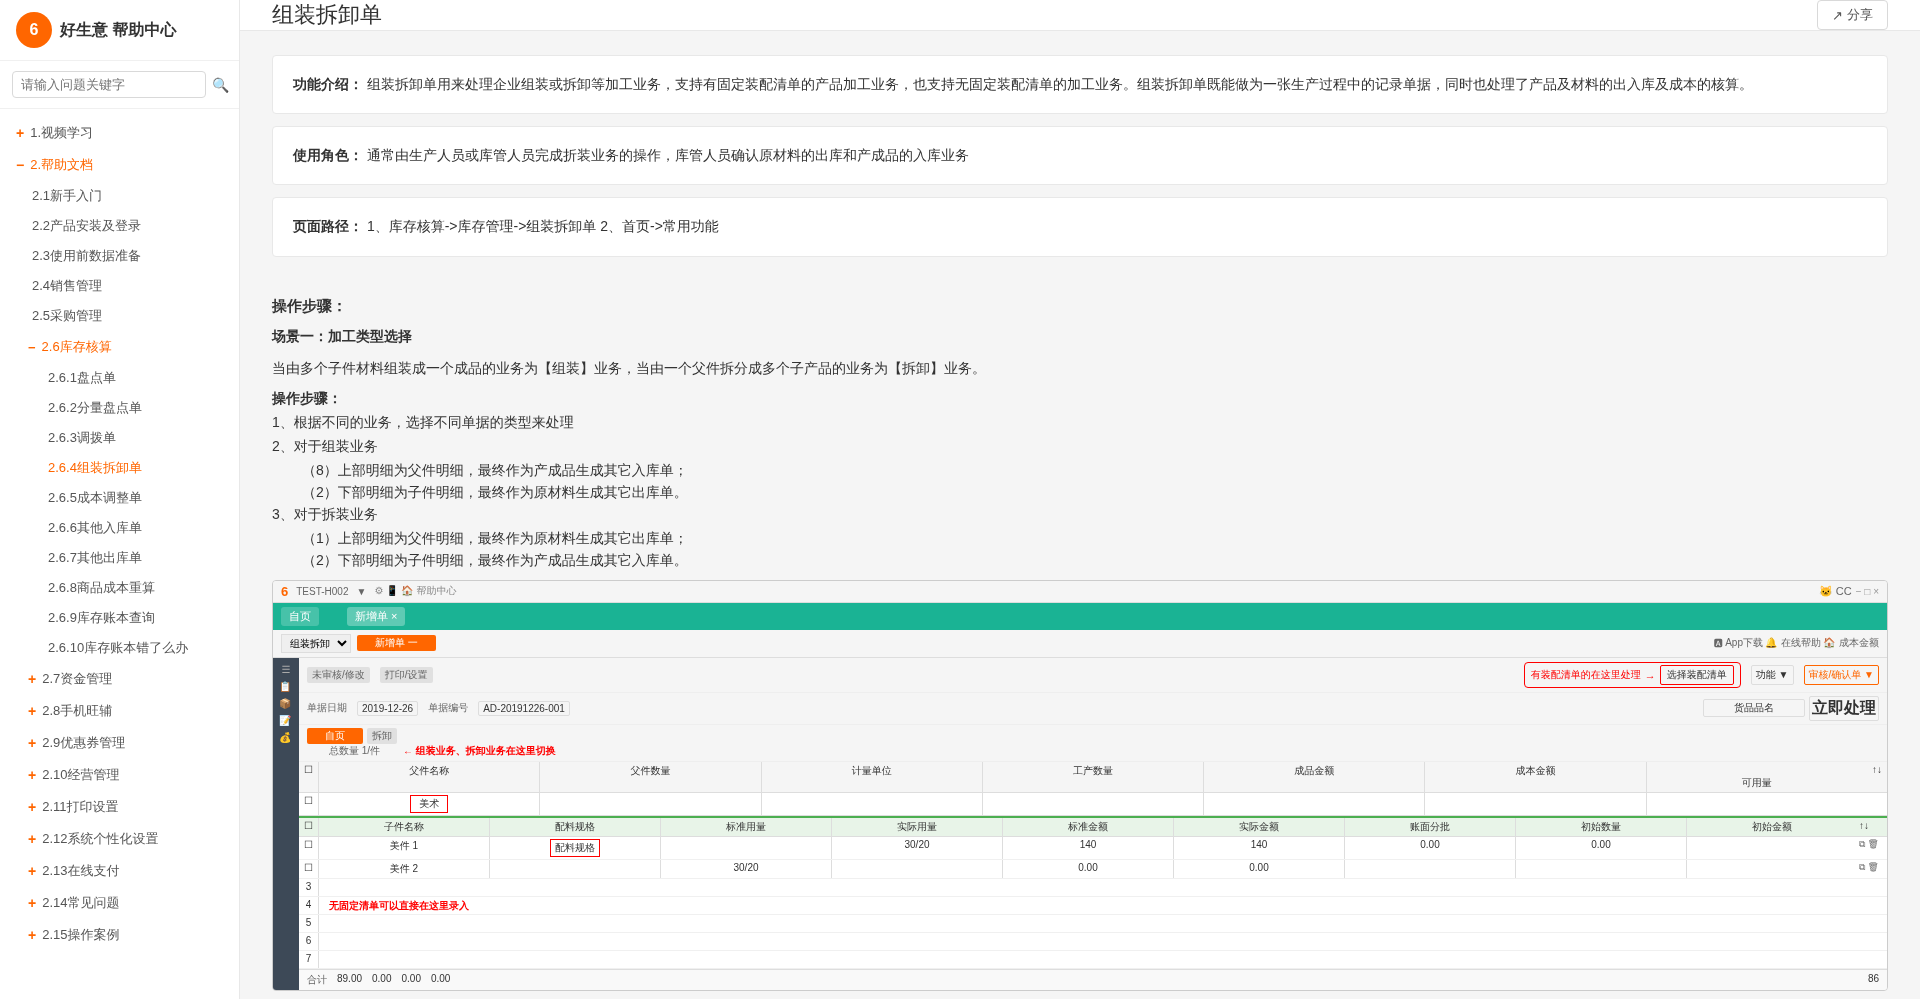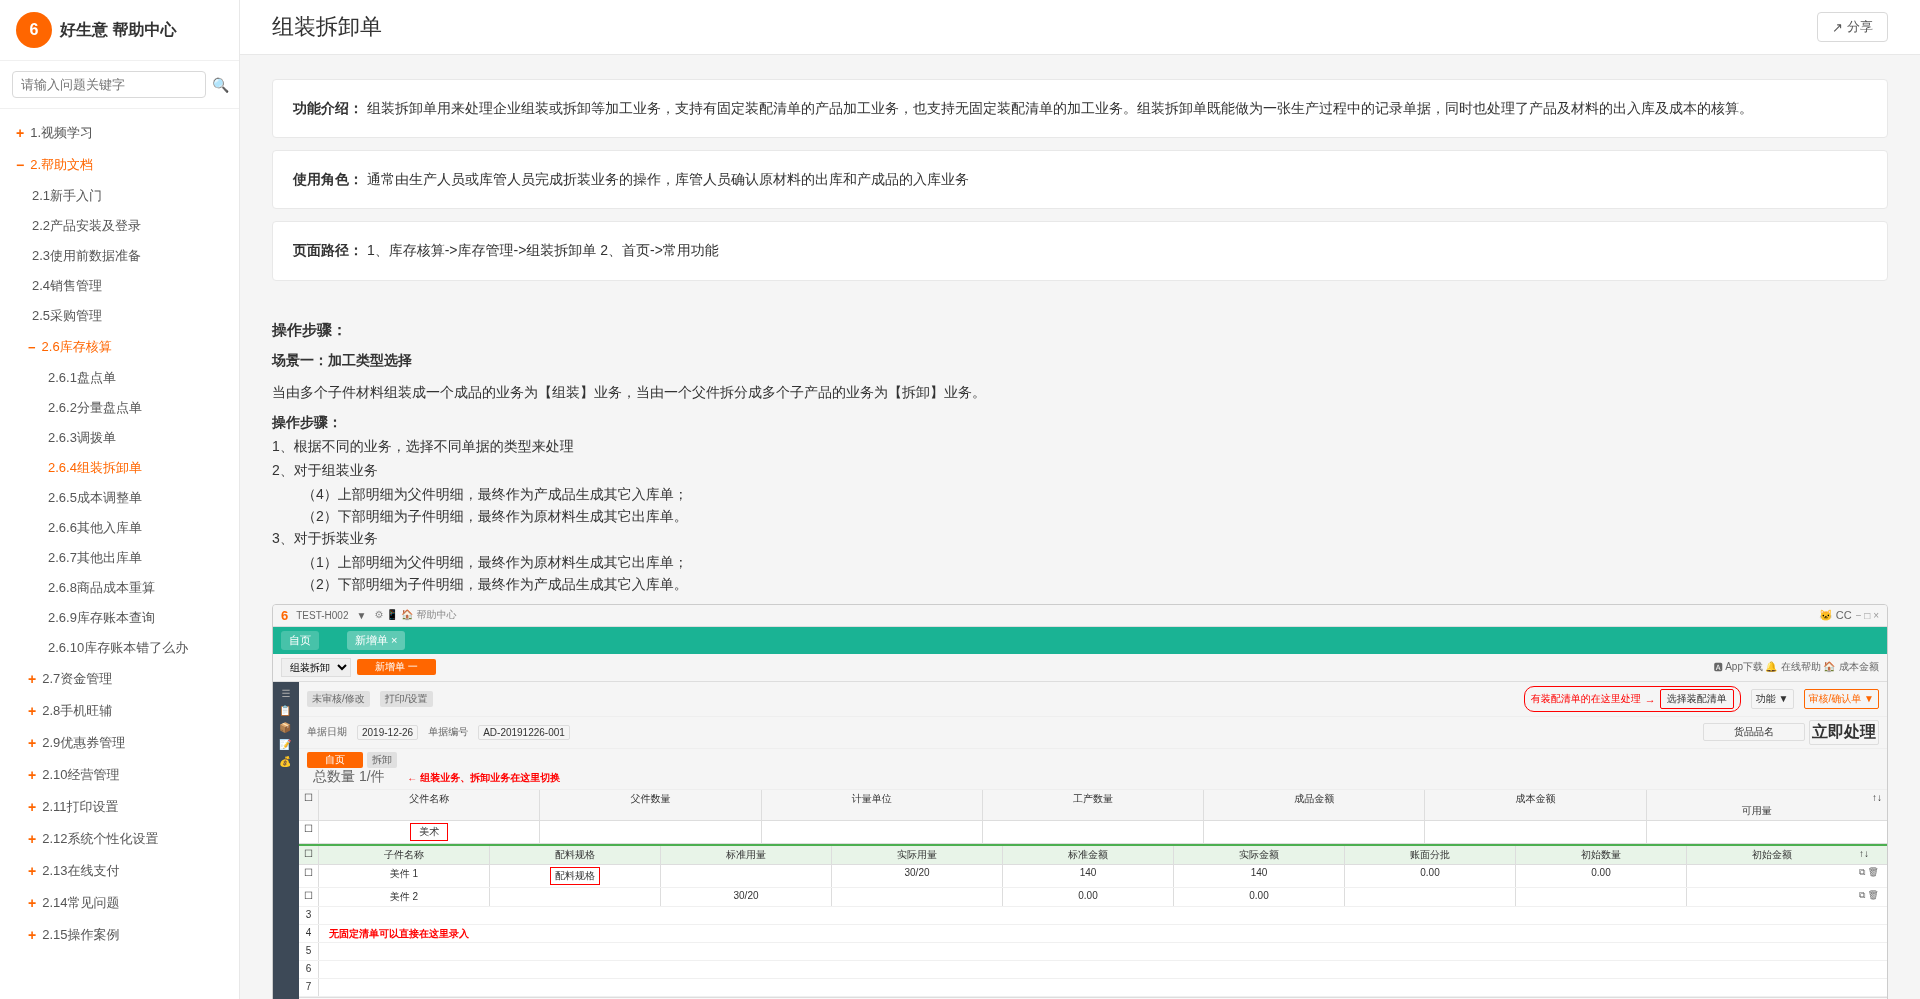--- a/index.html
+++ b/index.html
@@ -76,21 +76,21 @@
     #main {
       flex: 1;
       display: flex;
       flex-direction: column;
       overflow: hidden;
       background: #f5f5f5;
     }
     #top-bar {
       background: #fff;
       border-bottom: 1px solid #e8e8e8;
-      padding: 12px 32px;
+      padding: 0 32px;
       display: flex;
       align-items: center;
       justify-content: space-between;
     }
     #page-title-text { font-size: 22px; font-weight: 500; color: #333; }
     .share-btn {
       border: 1px solid #d9d9d9;
       border-radius: 4px;
       padding: 5px 14px;
       cursor: pointer;
@@ -282,21 +282,21 @@
       <div class="bold scene-title">
         <span>场景一：加工类型选择</span>
       </div>
       <div class="content-text">当由多个子件材料组装成一个成品的业务为【组装】业务，当由一个父件拆分成多个子产品的业务为【拆卸】业务。</div>
 
       <div class="bold" style="margin: 8px 0 6px;">操作步骤：</div>
 
       <div class="steps-container">
         <div class="step">1、根据不同的业务，选择不同单据的类型来处理</div>
         <div class="step">2、对于组装业务</div>
-        <div class="sub-step">（4）上部明细为父件明细，最终作为产成品生成其它入库单；</div>
+        <div class="sub-step">（8）上部明细为父件明细，最终作为产成品生成其它入库单；</div>
         <div class="sub-step">（2）下部明细为子件明细，最终作为原材料生成其它出库单。</div>
         <div class="step">3、对于拆装业务</div>
         <div class="sub-step">（1）上部明细为父件明细，最终作为原材料生成其它出库单；</div>
         <div class="sub-step">（2）下部明细为子件明细，最终作为产成品生成其它入库单。</div>
       </div>
 
       <div class="mock-app-wrapper" style="position:relative; margin-top: 10px;">
 
         <div class="mock-window-bar">
           <div style="display:flex; align-items:center; gap:8px;">
@@ -337,21 +337,21 @@
             <span style="color:#aaa; font-size:10px;">💰</span>
           </div>
 
           <div style="flex:1; overflow:hidden;">
 
             <div style="display:flex; align-items:center; padding:4px 8px; border-bottom:1px solid #eee; gap:10px; flex-wrap:wrap; position:relative;">
               <span class="gray-chip">未审核/修改</span>
               <span class="gray-chip">打印/设置</span>
               <div style="flex:1;"></div>
 
-              <div style="display:flex; align-items:center; gap:4px; border:1px solid red; padding:2px 6px; border-radius:10px;">
+              <div style="display:flex; align-items:center; gap:4px; border:1px solid red; padding:2px 6px; border-radius:4px;">
                 <span style="color:red; font-size:10px;">有装配清单的在这里处理</span>
                 <span style="color:red;">→</span>
                 <div style="border:1px solid red; padding:2px 6px; background:#f5f5f5; font-size:10px; border-radius:2px;">选择装配清单</div>
               </div>
               <div style="border:1px solid #ddd; padding:2px 4px; font-size:10px; border-radius:2px;">功能 ▼</div>
               <div style="border:1px solid #f60; color:#f60; padding:2px 4px; font-size:10px; border-radius:2px;">审核/确认单 ▼</div>
             </div>
 
             <div style="display:flex; align-items:center; padding:3px 8px; border-bottom:1px solid #eee; gap:10px; font-size:10px;">
               <span style="color:#666;">单据日期</span>
@@ -364,21 +364,21 @@
                 <span style="border:1px solid #ddd; padding:1px 30px; border-radius:2px; font-size:10px;">货品品名</span>
                 <div style="border:1px solid #ddd; padding:1px 2px; font-size:16px; border-radius:2px; background:#f5f5f5;font-weight:bold;">立即处理</div>
               </div>
             </div>
 
             <div style="padding:3px 8px; border-bottom:1px solid #eee; font-size:10px; position:relative;">
               <div style="display:flex; gap:4px; align-items:center;">
                 <div class="orange-chip">自页</div>
                 <div class="gray-chip">拆卸</div>
               </div>
-              <span style="font-size:14px; color:#666; margin-left:6px;">总数量 1/件</span>
+              <span style="font-size:10px; color:#666; margin-left:22px;">总数量 1/件</span>
               
               <span style="color:red; font-size:10px; margin-left:20px; font-weight:bold;">←  组装业务、拆卸业务在这里切换</span>
             </div>
 
             <div style="overflow-x:auto;">
 
               <div style="display:flex; background:#f5f5f5; border-bottom:1px solid #ddd; font-size:10px;">
                 <div style="width:20px; border-right:1px solid #ddd; padding:2px; text-align:center;">☐</div>
                 <div style="flex:1; border-right:1px solid #ddd; padding:2px; text-align:center;">父件名称</div>
                 <div style="flex:1; border-right:1px solid #ddd; padding:2px; text-align:center;">父件数量</div>

